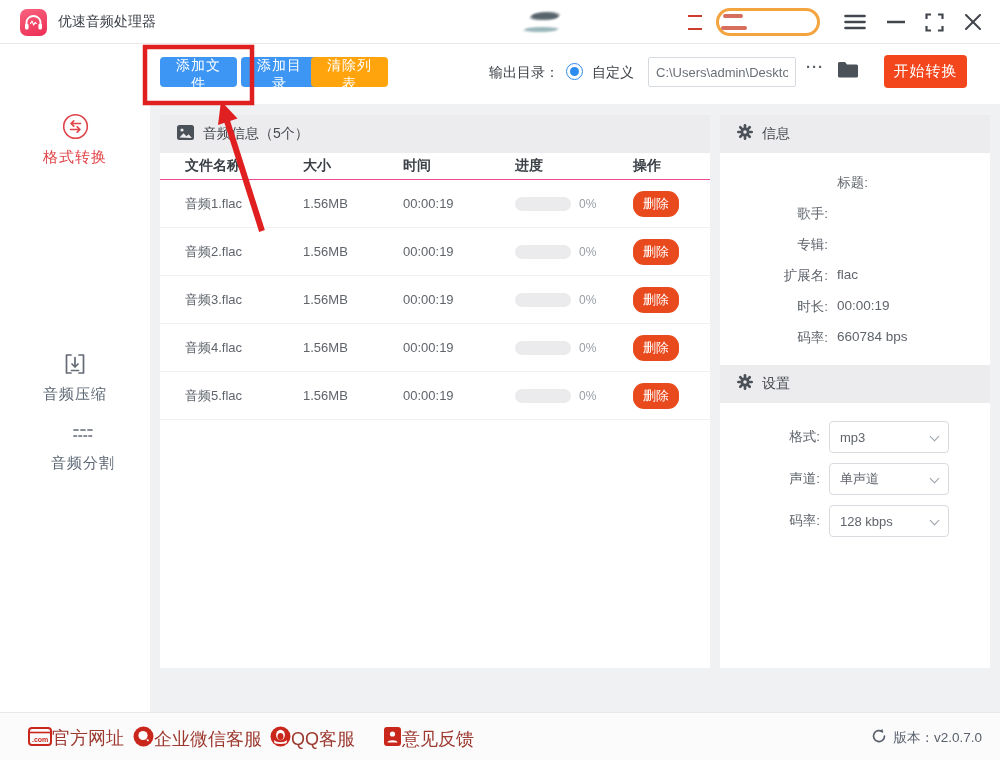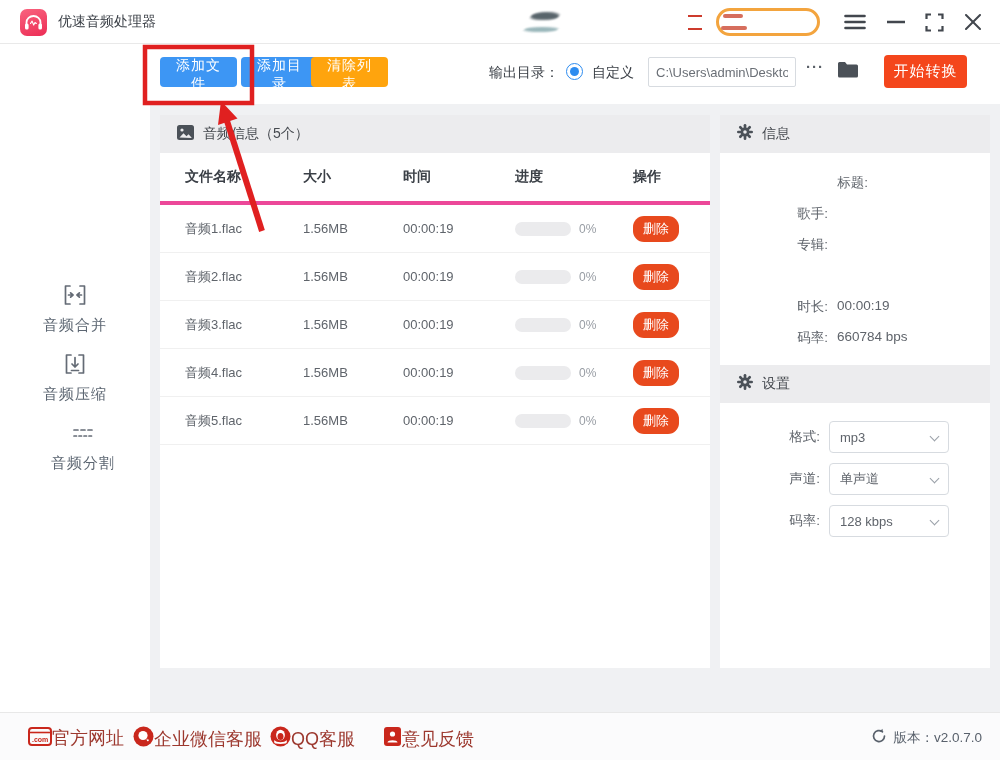--- a/index.html
+++ b/index.html
@@ -52,22 +52,22 @@
   .more-btn { position:absolute; left:806px; top:58px; font-size:15px; color:#5a6068;
     letter-spacing:1px; cursor:pointer; font-weight:bold; }
   .folder-btn { position:absolute; left:837px; top:61px; cursor:pointer; }
   .start-btn { position:absolute; left:884px; top:55px; width:83px; height:33px;
     background:#f4461c; border:none; border-radius:4px; color:#fff; font-size:15px;
     font-family:inherit; cursor:pointer; letter-spacing:1px; }
   
   .file-panel { position:absolute; left:160px; top:115px; width:550px; height:553px; background:#fff; }
   .panel-head { height:38px; background:#ececee; display:flex; align-items:center; padding-left:17px; }
   .panel-head .ht { margin-left:9px; font-size:14px; color:#45494f; }
-  .thead { display:grid; grid-template-columns:118px 100px 112px 118px 1fr; height:52px;
-    align-items:center; padding-left:25px; border-bottom:4px solid #ec4899; }
+  .thead { display:grid; grid-template-columns:118px 100px 112px 118px 1fr; height:27px;
+    align-items:center; padding-left:25px; border-bottom:1px solid #ec4899; }
   .thead span { font-size:14px; font-weight:bold; color:#3a3f46; }
   .trow { display:grid; grid-template-columns:118px 100px 112px 118px 1fr; height:48px;
     align-items:center; padding-left:25px; border-bottom:1px solid #f0f0f0; }
   .trow .cell { font-size:13px; color:#5f646b; }
   .prog-wrap { display:flex; align-items:center; }
   .prog-bar { width:56px; height:14px; background:#ebebed; border-radius:7px; }
   .prog-txt { margin-left:8px; font-size:12px; color:#9a9fa6; color:#989da4; }
   .del-btn { width:46px; height:26px; background:#e8491d; color:#fff; border:none;
     border-radius:11px; font-size:13px; font-family:inherit; cursor:pointer; }
   
@@ -144,32 +144,31 @@
     <svg width="16" height="16" viewBox="0 0 16 16">
       <g stroke="#42474e" stroke-width="2" stroke-linecap="round">
         <line x1="1" y1="1" x2="15" y2="15"></line>
           <line x1="15" y1="1" x2="1" y2="15"></line>
       </g>
     </svg>
   </div>
 </div>
 
 <div class="sidebar">
-  <div class="side-item" style="top:240px;">
+  <div class="side-item active" style="top:69px;">
     <span class="ic">
-      <svg width="24" height="22" viewBox="0 0 24 22">
-        <g stroke="#646b75" stroke-width="1.7" fill="none" stroke-linecap="round" stroke-linejoin="round">
-          <path d="M7 2 H2.5 V20 H7"></path>
-            <path d="M17 2 H21.5 V20 H17"></path>
-          <path d="M5.5 11 h4.5 M10 11 l-2.4-2.2 M10 11 l-2.4 2.2"></path>
-          <path d="M18.5 11 h-4.5 M14 11 l2.4-2.2 M14 11 l2.4 2.2"></path>
-        </g>
-      </svg>
-    </span>
-    <span class="lbl">音频合并</span>
+      <svg width="27" height="27" viewBox="0 0 27 27">
+        <circle cx="13.5" cy="13.5" r="11.8" fill="none" stroke="#e04448" stroke-width="1.6"></circle>
+        <g stroke="#e04448" stroke-width="1.6" fill="none" stroke-linecap="round" stroke-linejoin="round">
+          <path d="M18.5 10.5 H9 M11.8 7.8 L9 10.5 l2.8 2.7"></path>
+          <path d="M8.5 16.5 H18 M15.2 13.8 L18 16.5 l-2.8 2.7"></path>
+        </g>
+      </svg>
+    </span>
+    <span class="lbl">格式转换</span>
   </div>
   <div class="side-item" style="top:309px;">
     <span class="ic">
       <svg width="24" height="22" viewBox="0 0 24 22">
         <g stroke="#646b75" stroke-width="1.7" fill="none" stroke-linecap="round" stroke-linejoin="round">
           <path d="M8 2 H3.5 V20 H8"></path>
             <path d="M16 2 H20.5 V20 H16"></path>
           <path d="M12 4.5 V14 M12 14 l-3-3 M12 14 l3-3"></path>
           <path d="M8.5 17.5 h7"></path>
         </g>
@@ -307,20 +306,24 @@
       <span class="val"></span>
     </div>
   <div class="info-row" style="top:90px;">
       <span class="lab">歌手:</span>
       <span class="val"></span>
     </div>
   <div class="info-row" style="top:121px;">
       <span class="lab">专辑:</span>
       <span class="val"></span>
     </div>
+  <div class="info-row" style="top:152px;">
+      <span class="lab">扩展名:</span>
+      <span class="val">flac</span>
+    </div>
   <div class="info-row" style="top:183px;">
       <span class="lab">时长:</span>
       <span class="val">00:00:19</span>
     </div>
   <div class="info-row" style="top:214px;">
       <span class="lab">码率:</span>
       <span class="val">660784 bps</span>
     </div>
 
   <div class="panel-head" style="position:absolute; top:250px; left:0; width:270px;">

